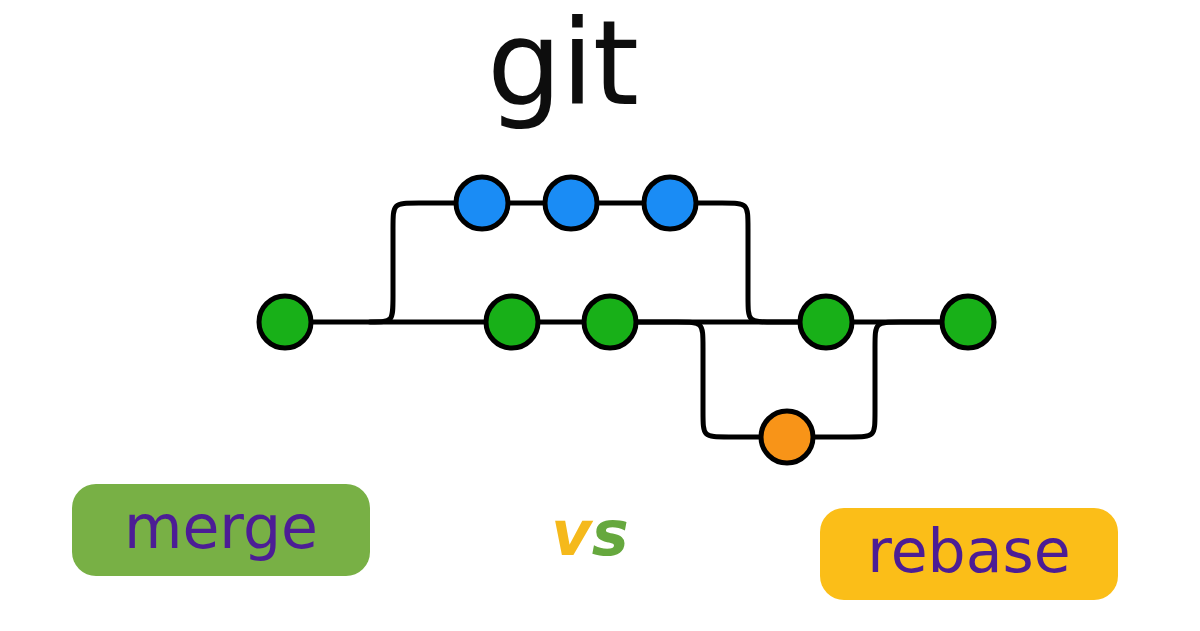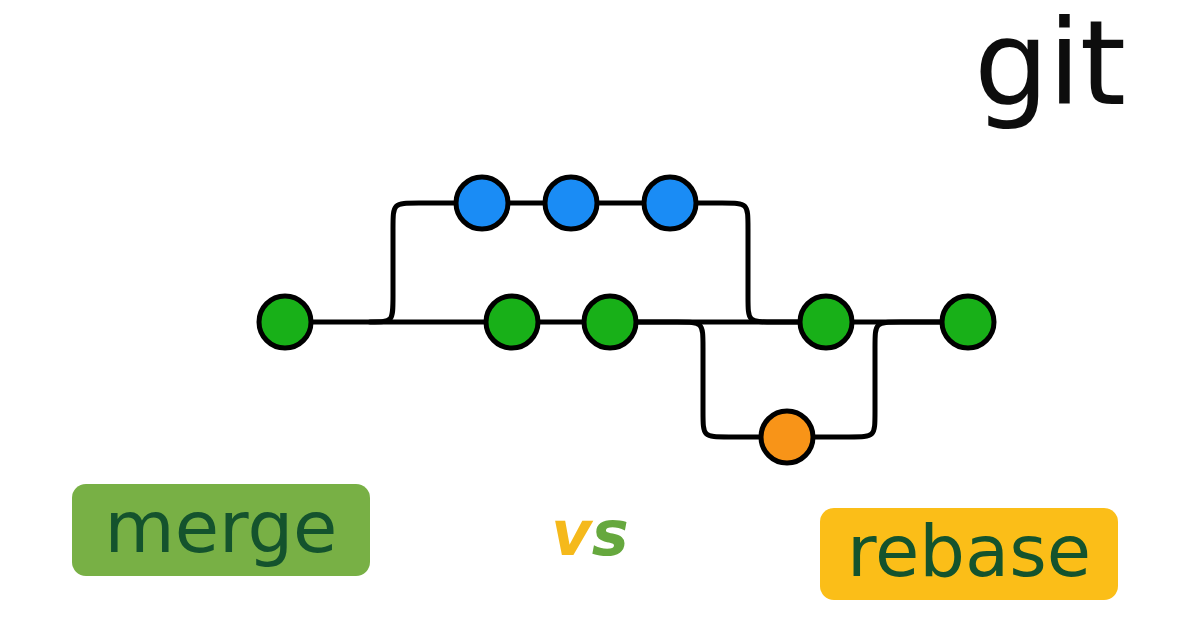--- a/index.html
+++ b/index.html
@@ -20,21 +20,21 @@
     height: 631px;
     background: #ffffff;
   }
 
   
   #title {
     position: absolute;
     left: 0;
     top: 4px;
     width: 1125px;
-    text-align: right;
+    text-align: center;
     font-family: "DejaVu Sans", sans-serif;
     font-size: 118px;
     line-height: 1.0;
     font-weight: 400;
     color: #0d0d0d;
     letter-spacing: -1px;
     user-select: none;
   }
 
   
@@ -45,24 +45,24 @@
     width: 1200px;
     height: 631px;
   }
 
   
   .badge {
     position: absolute;
     display: flex;
     align-items: center;
     justify-content: center;
-    border-radius: 14px;
-    color: #14532d;
+    border-radius: 24px;
+    color: #4c1d95;
     font-family: "DejaVu Sans", sans-serif;
-    font-size: 72px;
+    font-size: 60px;
     font-weight: 400;
     line-height: 1;
     user-select: none;
   }
   #badge-merge {
     left: 72px;
     top: 484px;
     width: 298px;
     height: 92px;
     background: #78b045;

